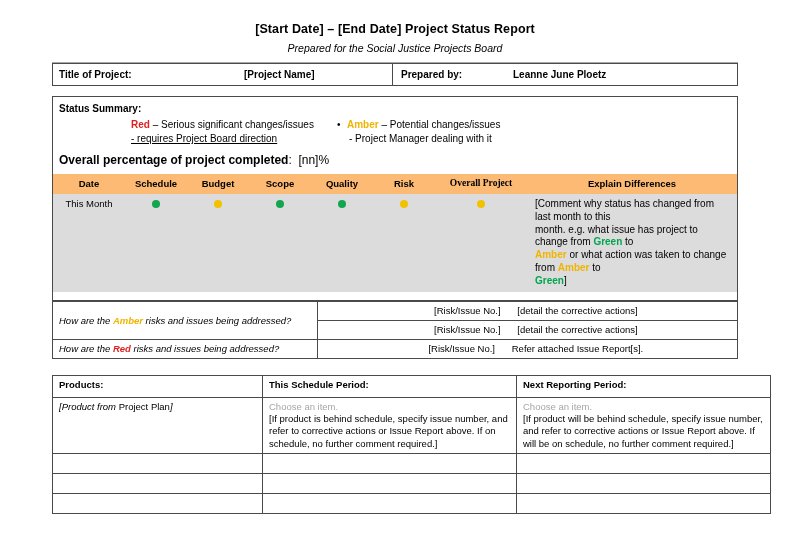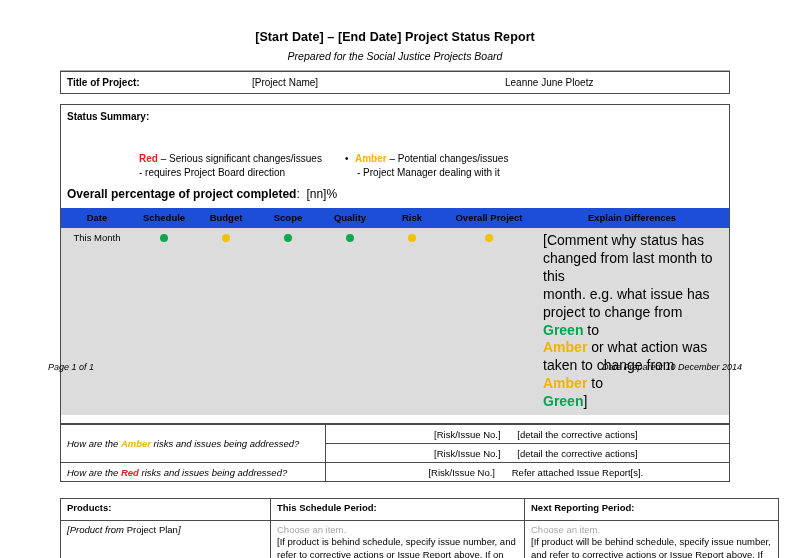--- a/index.html
+++ b/index.html
@@ -12,21 +12,21 @@
     height: 558px;
     font-family: "Liberation Sans", sans-serif;
     color: #000000;
     overflow: hidden;
   }
   .page {
     position: relative;
     width: 790px;
     height: 390px;
     box-sizing: border-box;
-    padding: 12px;
+    padding: 4px;
   }
 
   
   .doc-header {
     padding-top: 18px;
     text-align: center;
   }
   .doc-title {
     font-size: 12.5px;
     font-weight: bold;
@@ -56,20 +56,21 @@
     display: flex;
     height: 23px;
     align-items: stretch;
     font-size: 10px;
   }
   .title-cell {
     display: flex;
     align-items: center;
     padding-left: 6px;
     box-sizing: border-box;
+    font-weight: bold;
   }
   .tc-label {
     width: 185px;
     font-weight: bold;
   }
   .tc-value {
     flex: 1;
   }
   .tc-prep-label {
     width: 115px;
@@ -91,32 +92,31 @@
     font-weight: bold;
     padding-left: 6px;
   }
   .legend {
     display: flex;
     margin-top: 5px;
     padding-left: 6px;
   }
   .legend-col {
     box-sizing: border-box;
-    margin-top: 26px;
   }
   .legend-col.c1 { width: 278px; padding-left: 62px; }
   .legend-col.c2 { width: 240px; }
   .legend-col.c3 { width: 190px; }
   .legend-line1 { white-space: nowrap; }
   .legend-line2 {
     white-space: nowrap;
     margin-top: 3px;
     padding-left: 12px;
   }
-  .legend-col.c1 .legend-line2 { padding-left: 10px; }
+  .legend-col.c1 .legend-line2 { padding-left: 10px; text-decoration: underline; }
   .bullet {
     display: inline-block;
     width: 10px;
     font-size: 10px;
   }
   .w-red   { color: #e02020; font-weight: bold; }
   .w-amber { color: #f0b400; font-weight: bold; }
   .w-green { color: #00a550; font-weight: bold; }
 
   .pct-line {
@@ -136,50 +136,50 @@
   }
   .sg-row { display: table-row; }
   .sg-cell {
     display: table-cell;
     vertical-align: top;
     text-align: center;
     padding: 4px 0;
   }
   .sg-head .sg-cell {
     font-weight: bold;
-    background: #1d4ed8;
+    background: #fdba74;
     padding: 4px 0 5px 0;
   }
   .sg-body .sg-cell {
     background: #dcdcdc;
   }
   .sg-date   { width: 72px; }
   .sg-metric { width: 62px; }
-  .sg-overall{ width: 92px; }
+  .sg-overall{ width: 92px; font-family: Liberation Serif, serif; }
   .sg-explain{
     text-align: left;
     padding-left: 8px !important;
     padding-right: 8px !important;
   }
   .sg-body .sg-date { text-align: center; }
   .dot {
     display: inline-block;
     width: 8px;
     height: 8px;
     border-radius: 50%;
     vertical-align: middle;
   }
   .dot.green { background: #12a650; }
   .dot.amber { background: #f2c200; }
   .dot.red   { background: #e32119; }
   .row-this .sg-cell { height: 22px; }
   .row-last .sg-cell { height: 30px; }
   .explain-text {
     line-height: 1.28;
-    font-size: 14px;
+    font-size: 10px;
   }
   .explain-spacer { background: #dcdcdc; }
 
   
   .risk-table {
     margin: 0 48px;
     border-collapse: collapse;
     width: calc(100% - 96px);
     font-size: 9.5px;
     table-layout: fixed;
@@ -242,20 +242,21 @@
 
   <div class="doc-header">
     <div class="doc-title">[Start Date] – [End Date] Project Status Report</div>
     <div class="doc-subtitle">Prepared for the Social Justice Projects Board</div>
   </div>
   <div class="header-rule"></div>
 
   <div class="block bordered title-row">
     <div class="title-cell tc-label">Title of Project:</div>
     <div class="title-cell tc-value">[Project Name]</div>
+    <div class="title-cell tc-prep-label">Prepared by:</div>
     <div class="title-cell tc-prep-value">Leanne June Ploetz</div>
   </div>
 
   <div class="block bordered status-box">
     <div class="status-heading">Status Summary:</div>
 
     <div class="legend">
       <div class="legend-col c1">
         <div class="legend-line1">
           <span class="bullet"></span><span class="w-red">Red</span><span> – Serious significant changes/issues</span>
@@ -354,18 +355,14 @@
         <td></td>
       </tr>
       <tr class="empty-row">
         <td></td>
         <td></td>
         <td></td>
       </tr>
     </tbody>
   </table>
 
-  <div class="footer">
-    <div>Page 1 of 1</div>
-    <div>Date Prepared:  10 December 2014</div>
-  </div>
 
 </div>
 
 </body></html>

